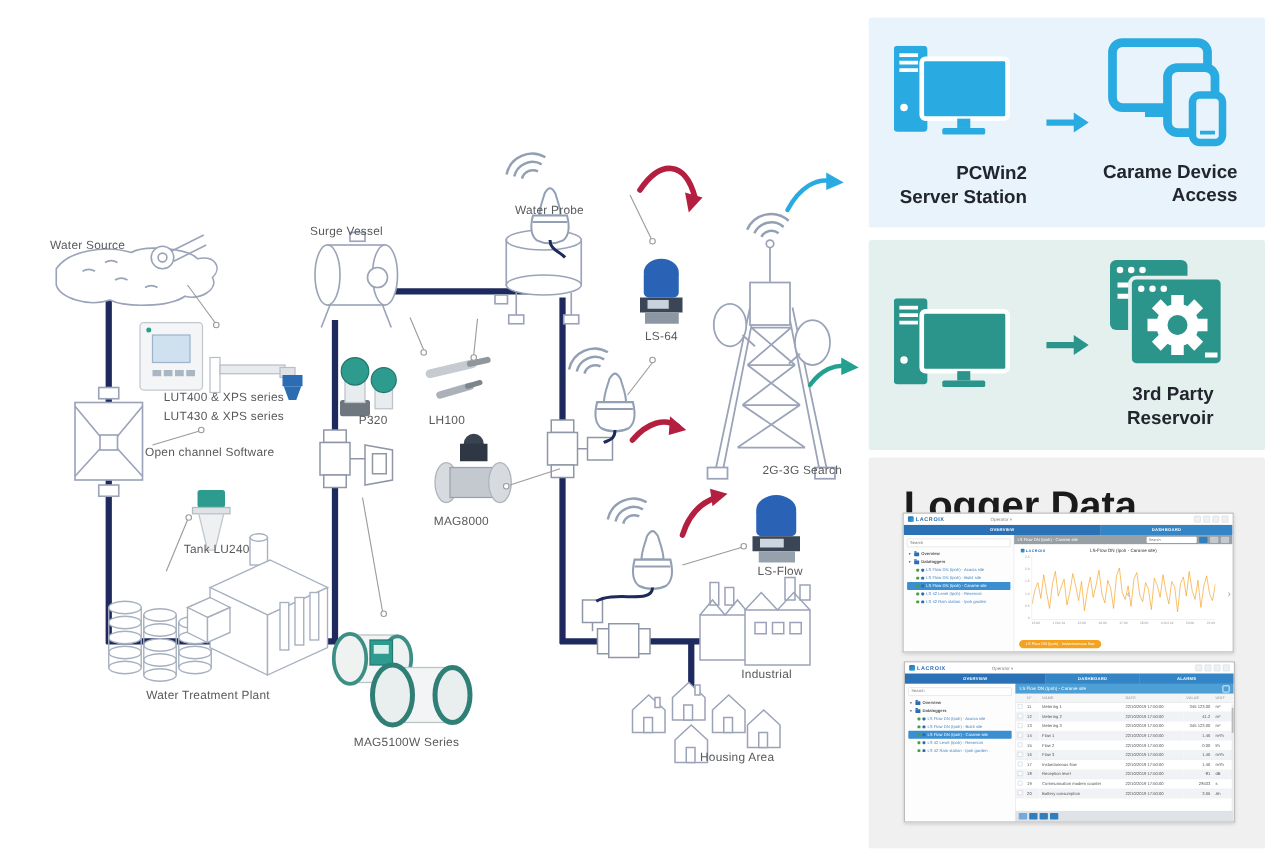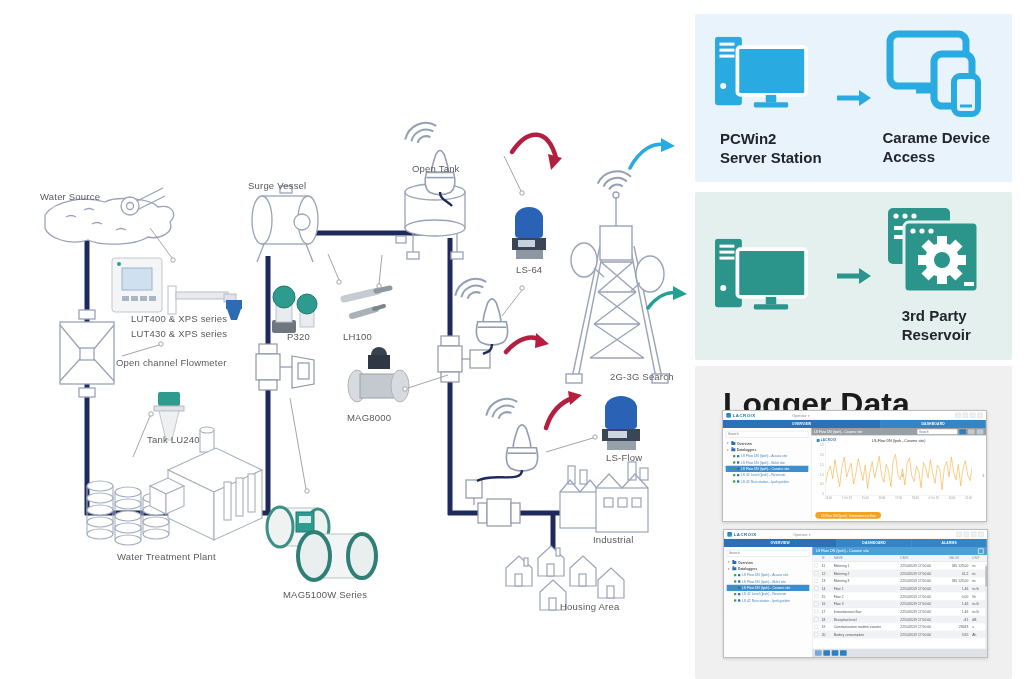--- a/index.html
+++ b/index.html
@@ -4,21 +4,21 @@
 <style>
   html,body{margin:0;padding:0;background:#fff;}
   #stage{position:relative;width:1024px;height:679px;background:#fff;overflow:hidden;
          font-family:"Liberation Sans",sans-serif;}
   svg.art{position:absolute;left:0;top:0;}
   .dlabel{position:absolute;font-size:9.5px;color:#57595d;white-space:nowrap;letter-spacing:.2px;}
   
   .panel{position:absolute;left:695px;width:317px;border-radius:2px;}
   .panel-grid{display:grid;grid-template-columns:1fr 34px 1fr;align-items:center;height:100%;padding:0 10px;box-sizing:border-box;}
   .pcol{display:flex;flex-direction:column;align-items:center;gap:10px;}
-  .pcap{font-size:15px;font-weight:bold;color:#22252d;text-align:left;line-height:1.3;white-space:pre-line;}
+  .pcap{font-size:15px;font-weight:bold;color:#22252d;text-align:right;line-height:1.3;white-space:pre-line;}
   .parrow{display:flex;align-items:center;justify-content:center;}
   .logger-head{position:absolute;left:28px;top:4px;font-size:32px;font-weight:bold;color:#1b1b1b;margin-top:16px;}
   
   .shot{position:absolute;background:#fff;border:1px solid #bcbcbc;box-shadow:0 1px 3px rgba(0,0,0,.15);overflow:hidden;}
   .shot-inner{position:absolute;left:0;top:0;transform-origin:0 0;transform:scale(0.33333);background:#fff;}
   .titlebar{display:flex;align-items:center;height:26px;padding:0 10px;border-bottom:1px solid #e2e2e2;}
   .logo{display:flex;align-items:center;gap:5px;}
   .logo-mark{width:14px;height:14px;background:linear-gradient(135deg,#2b6cb3,#29abe2);border-radius:3px;}
   .logo-text{font-size:13px;font-weight:bold;color:#2b6cb3;letter-spacing:1.5px;}
   .menu-dd{margin-left:110px;font-size:11px;color:#888;}
@@ -396,24 +396,24 @@
       <polygon points="568,391 582,395 570,405" fill="#b41f3f"></polygon>
       <path d="M630,168 C640,149 654,142 666,145" stroke="#29abe2" stroke-width="3.6"></path>
       <polygon points="661,138 675,146 661,152" fill="#29abe2"></polygon>
       <path d="M648,308 C657,296 668,291 678,293" stroke="#23a08f" stroke-width="3.6"></path>
       <polygon points="673,286 687,294 673,300" fill="#23a08f"></polygon>
     </g>
   </svg>
 
   <div class="dlabel" style="left:40px;top:191px">Water Source</div>
   <div class="dlabel" style="left:248px;top:180px">Surge Vessel</div>
-  <div class="dlabel" style="left:412px;top:163px">Open Tank</div>
+  <div class="dlabel" style="left:412px;top:163px">Water Probe</div>
   <div class="dlabel" style="left:131px;top:313px">LUT400 &amp; XPS series</div>
   <div class="dlabel" style="left:131px;top:328px">LUT430 &amp; XPS series</div>
-  <div class="dlabel" style="left:116px;top:357px">Open channel Flowmeter</div>
+  <div class="dlabel" style="left:116px;top:357px">Open channel Software</div>
   <div class="dlabel" style="left:147px;top:434px">Tank LU240</div>
   <div class="dlabel" style="left:117px;top:551px">Water Treatment Plant</div>
   <div class="dlabel" style="left:287px;top:331px">P320</div>
   <div class="dlabel" style="left:343px;top:331px">LH100</div>
   <div class="dlabel" style="left:347px;top:412px">MAG8000</div>
   <div class="dlabel" style="left:283px;top:589px">MAG5100W Series</div>
   <div class="dlabel" style="left:516px;top:264px">LS-64</div>
   <div class="dlabel" style="left:606px;top:452px">LS-Flow</div>
   <div class="dlabel" style="left:610px;top:371px">2G-3G Search</div>
   <div class="dlabel" style="left:593px;top:534px">Industrial</div>

